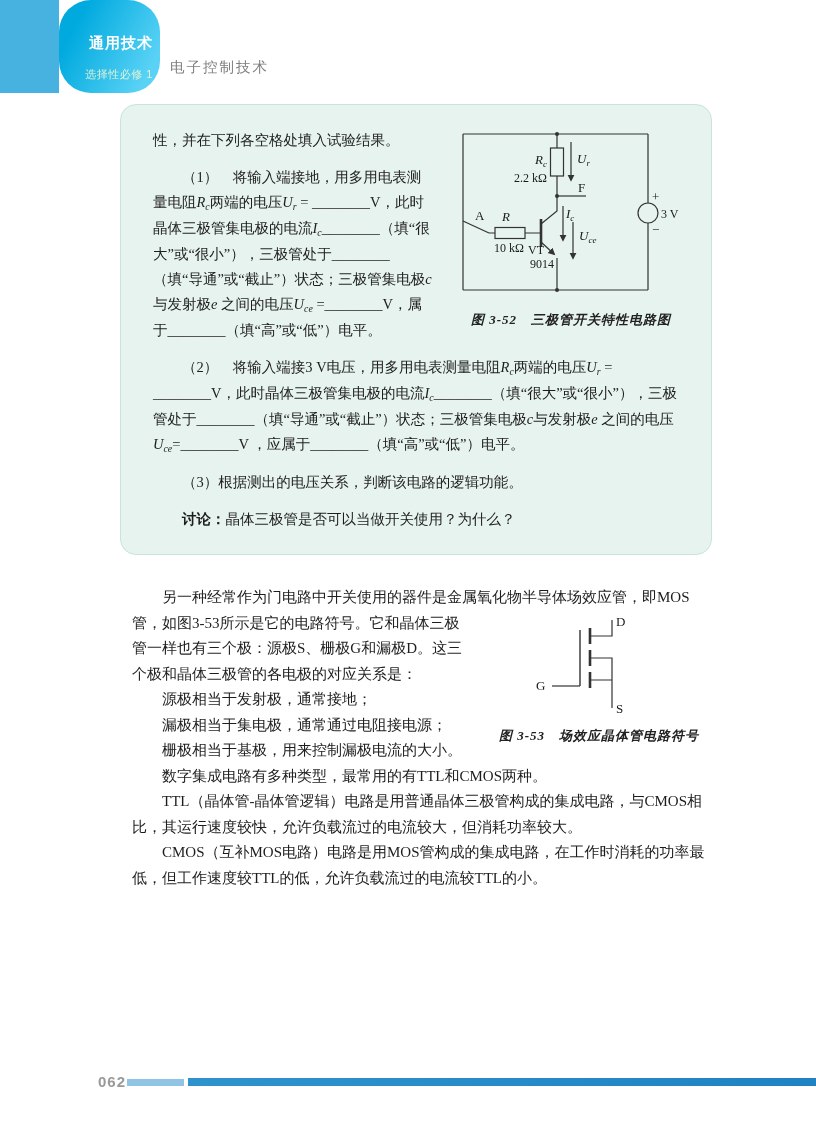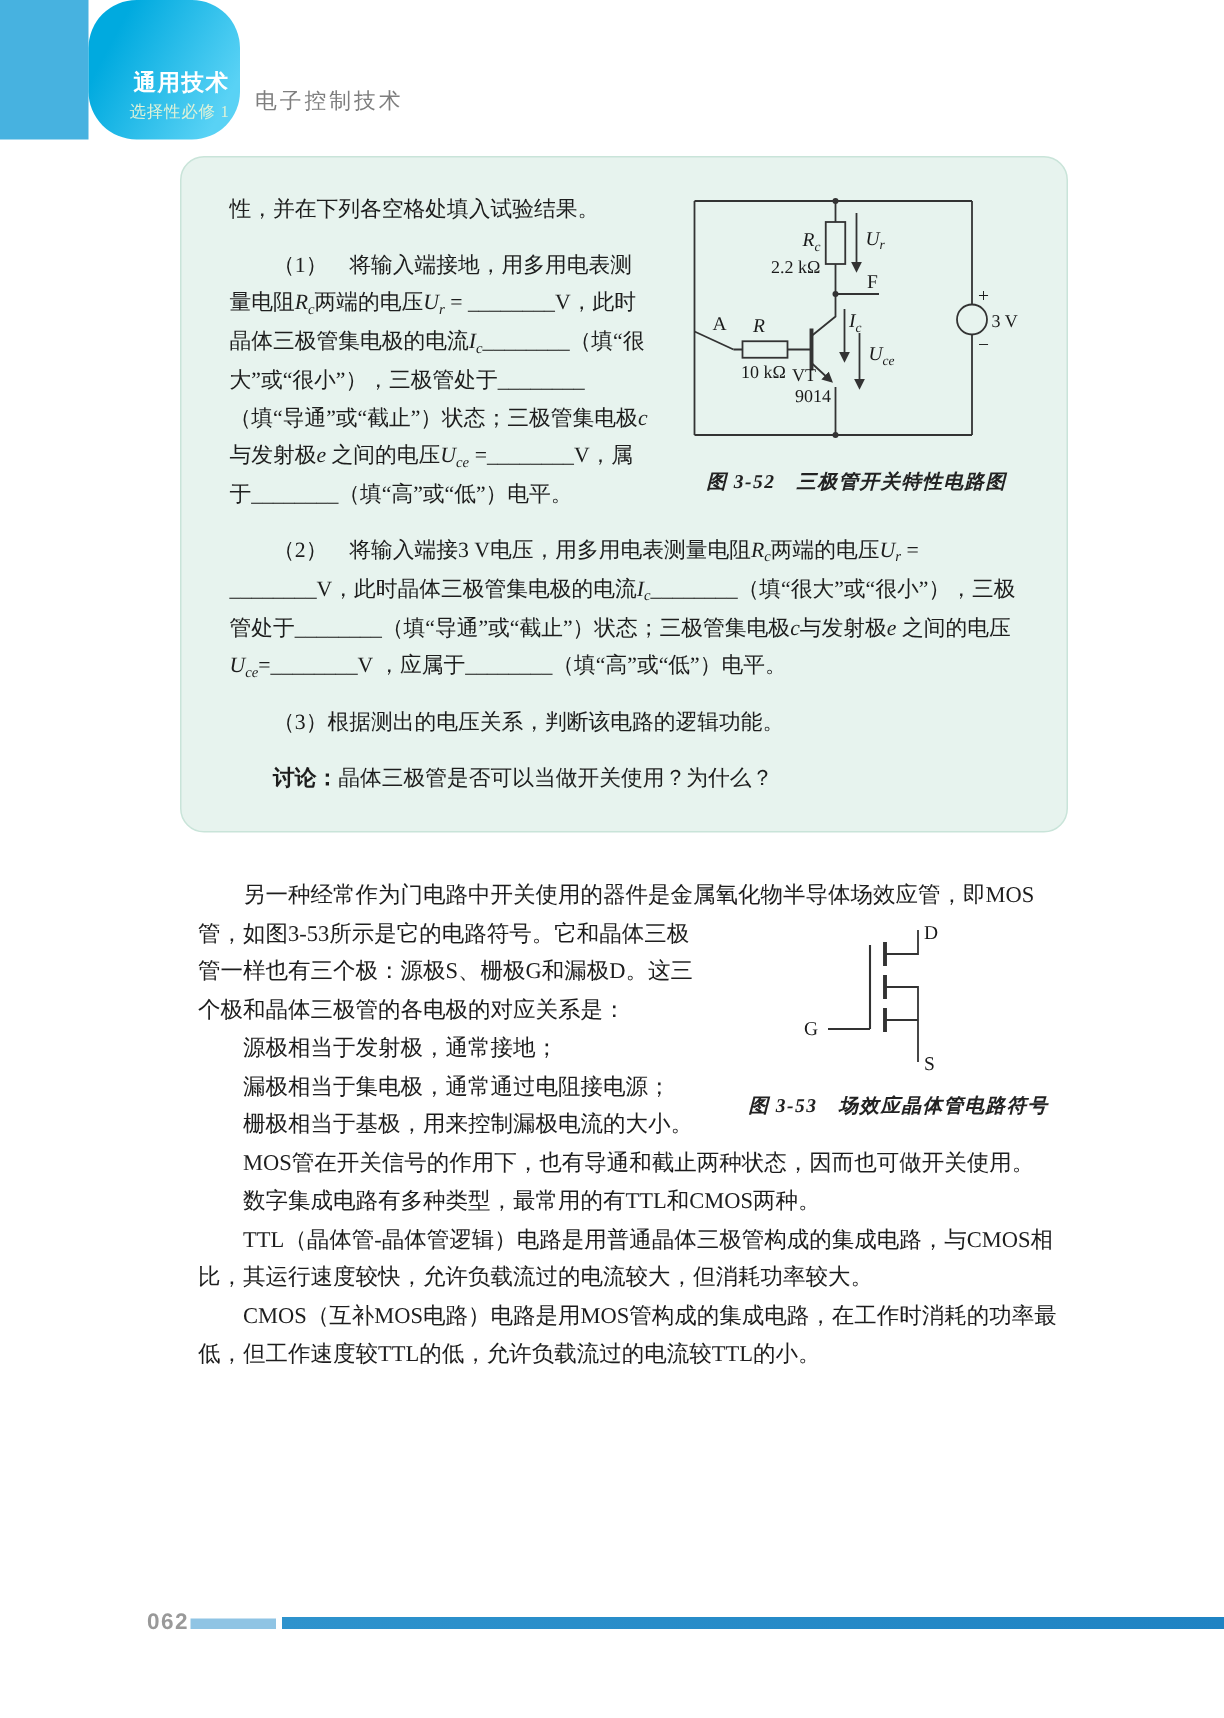--- a/index.html
+++ b/index.html
@@ -12,21 +12,21 @@
   .page{position:relative;width:816px;height:1145px;background:#ffffff;overflow:hidden;
         font-family:"Liberation Serif","DejaVu Serif",serif;color:var(--text_color);}
   
   .hdr-blue{position:absolute;left:0;top:0;width:59px;height:93px;background:var(--header_blue);}
   .hdr-cyan{position:absolute;left:59px;top:0;width:101px;height:93px;
             background:linear-gradient(118deg,var(--header_cyan_a) 20%,var(--header_cyan_b) 85%);
             display:flex;flex-direction:column;justify-content:flex-end;align-items:flex-end;
             padding:0 7px 11px 0;box-sizing:border-box;
             font-family:"Liberation Sans","DejaVu Sans",sans-serif;border-radius:32px;}
   .hdr-series{color:#ffffff;font-weight:bold;font-size:15px;letter-spacing:1px;}
-  .hdr-sub{color:var(--subtitle_pale);font-size:11px;margin-top:2px;letter-spacing:0.5px;font-family:Liberation Serif, serif;}
+  .hdr-sub{color:var(--subtitle_pale);font-size:11px;margin-top:14px;letter-spacing:0.5px;}
   .hdr-book{position:absolute;left:170px;top:58px;color:var(--book_title_gray);
             font-size:14.5px;letter-spacing:2px;font-family:"Liberation Sans","DejaVu Sans",sans-serif;}
   
   .content{position:absolute;left:100px;top:104px;width:616px;}
   .activity-box{display:flow-root;margin-left:20px;width:592px;box-sizing:border-box;
                 background:var(--box_bg);border:1px solid var(--box_border);
                 border-radius:16px;padding:11px 14px 10px 20px;
                 font-size:14.5px;line-height:25px;min-height:358px;}
   .activity-box p{margin:12px;}
   .bp-indent{text-indent:2em;}
@@ -141,21 +141,20 @@
               <path d="M66,22 H88 V6" stroke-width="1.2"></path>
               <path d="M66,44 H88 V94 M66,66 H88" stroke-width="1.2"></path>
             </g>
             <text x="92" y="12">D</text>
             <text x="12" y="76">G</text>
             <text x="92" y="99">S</text>
           </svg><span class="figcap">图 3-53　场效应晶体管电路符号</span></span><span>MOS管，如图3-53所示是它的电路符号。它和晶体三极管一样也有三个极：源极S、栅极G和漏极D。这三个极和晶体三极管的各电极的对应关系是：</span></p>
       <p>源极相当于发射极，通常接地；</p>
       <p>漏极相当于集电极，通常通过电阻接电源；</p>
       <p>栅极相当于基极，用来控制漏极电流的大小。</p>
-      <p>MOS管在开关信号的作用下，也有导通和截止两种状态，因而也可做开关使用。</p>
       <p>数字集成电路有多种类型，最常用的有TTL和CMOS两种。</p>
       <p>TTL（晶体管-晶体管逻辑）电路是用普通晶体三极管构成的集成电路，与CMOS相比，其运行速度较快，允许负载流过的电流较大，但消耗功率较大。</p>
       <p>CMOS（互补MOS电路）电路是用MOS管构成的集成电路，在工作时消耗的功率最低，但工作速度较TTL的低，允许负载流过的电流较TTL的小。</p>
     </div>
   </div>
 
   <div class="footer">
     <span class="pagenum">062</span>
     <span class="bar bar-light"></span>
     <span class="bar bar-dark"></span>

